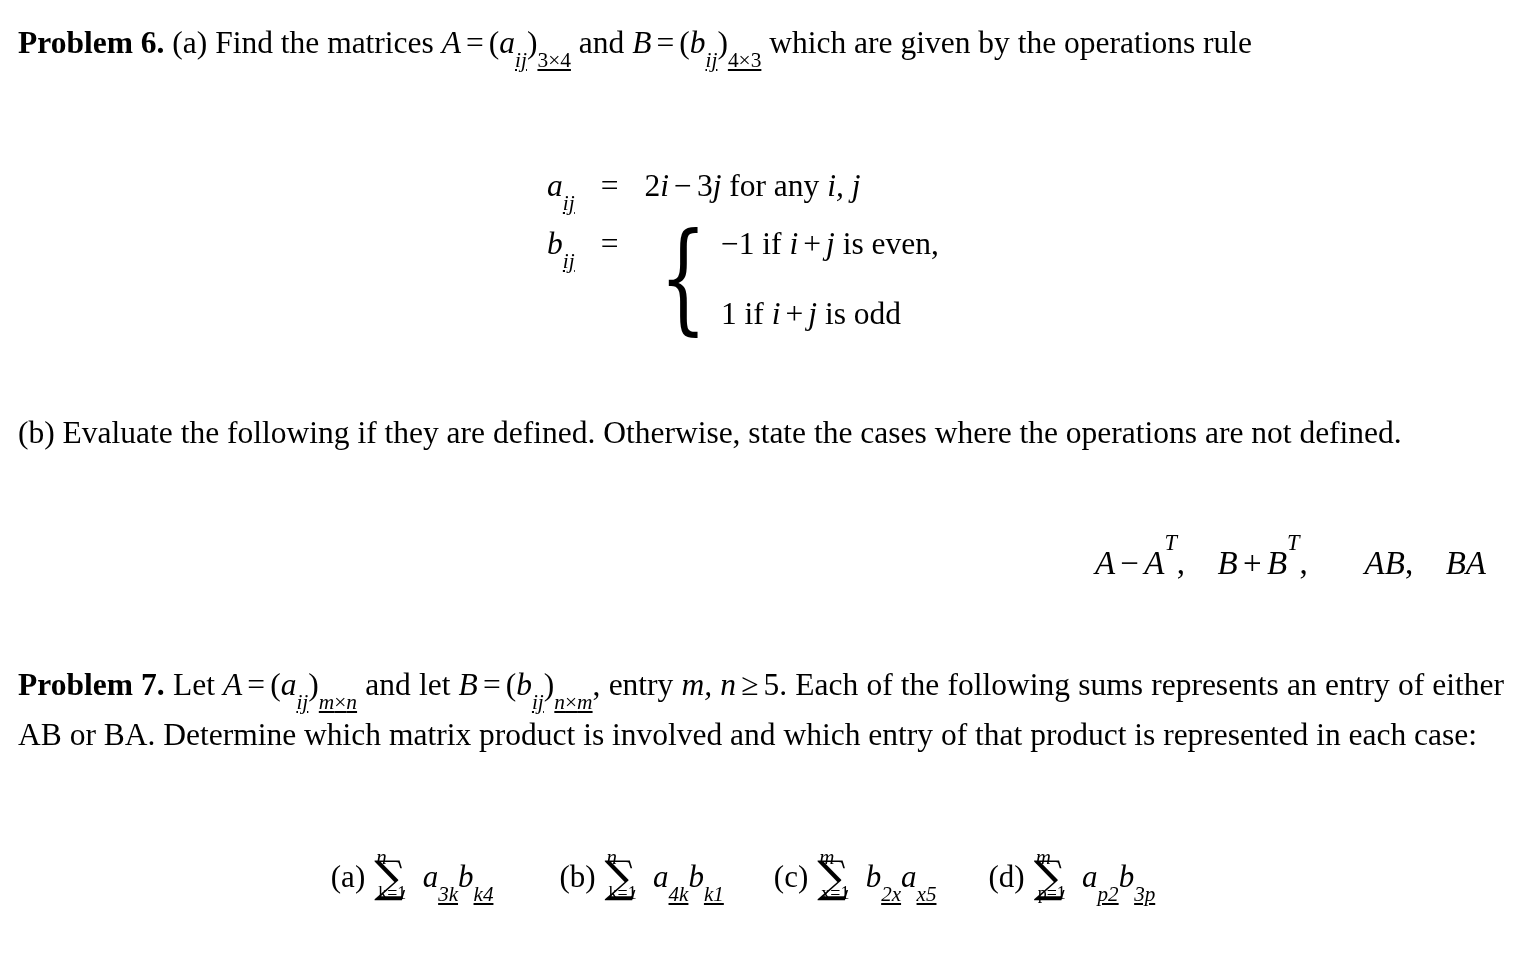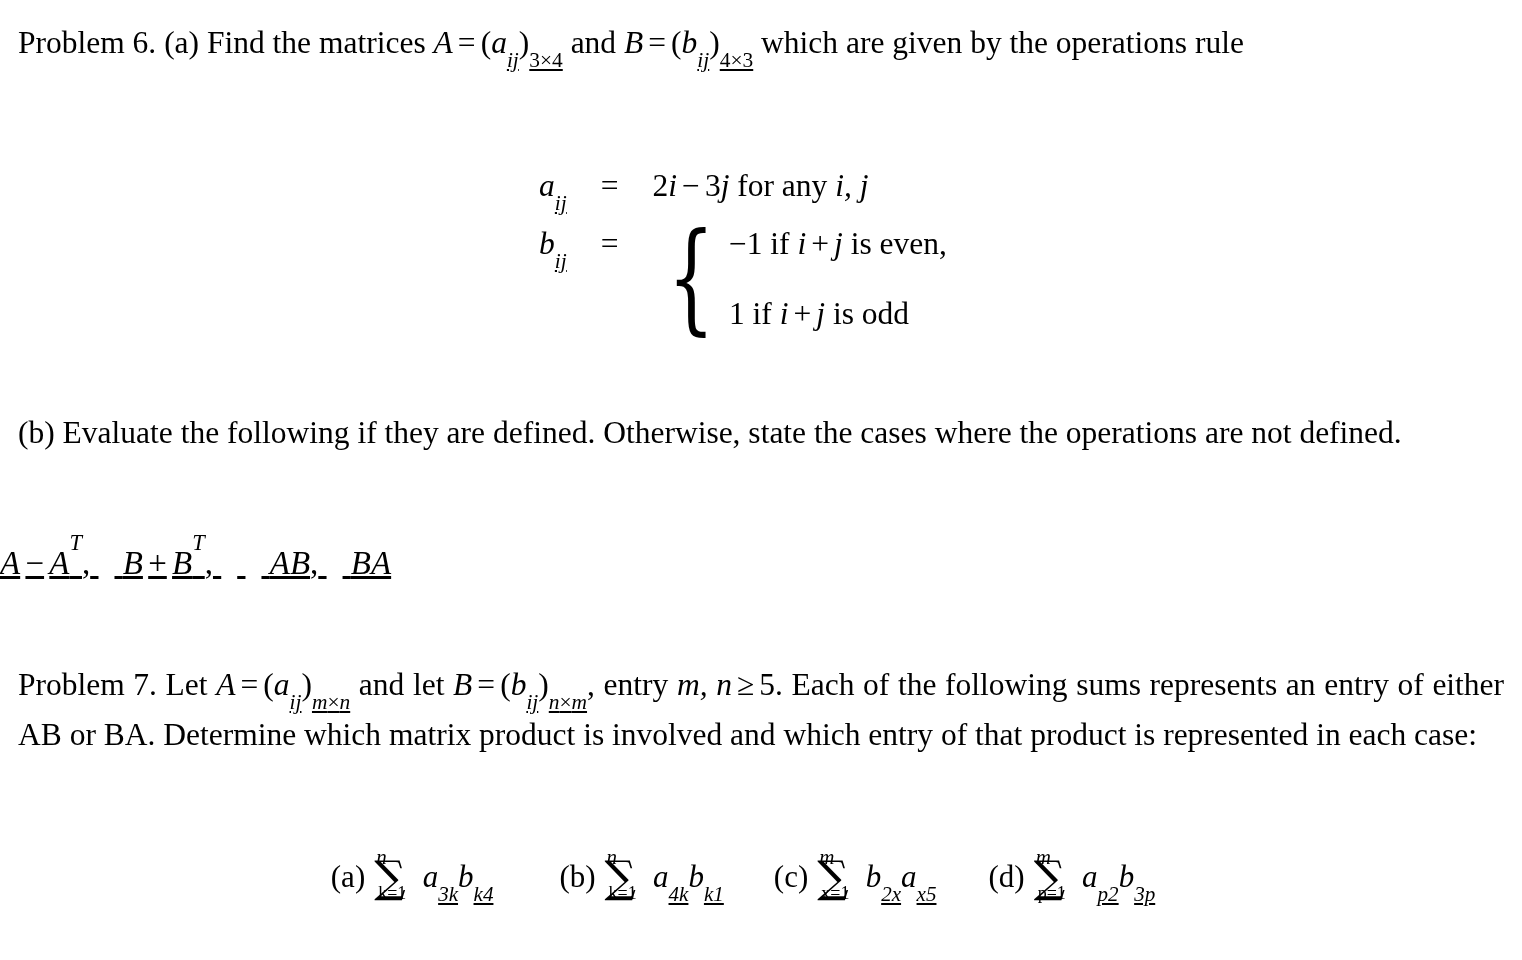--- a/index.html
+++ b/index.html
@@ -27,21 +27,21 @@
     right: 18px;
     width: 1486px;
   }
   .para {
     font-size: 31.5px;
     line-height: 50px;
     text-align: justify;
     text-justify: inter-word;
     hyphens: none;
   }
-  .bold { font-weight: normal; }
+  .bold { font-weight: bold; }
   .mi {
     font-style: italic;
     font-family: "Liberation Serif", "DejaVu Serif", serif;
   }
   
   sub, sup {
     font-size: 0.68em;
     line-height: 0;
     position: relative;
   }
@@ -58,21 +58,21 @@
   .display-eq {
     position: absolute;
     left: 0;
     width: 1486px;
     font-size: 31.5px;
   }
   .eq-grid {
     margin: 0 auto;
     display: grid;
     grid-template-columns: auto auto auto;
-    column-gap: 34px;
+    column-gap: 26px;
     align-items: center;
     width: max-content;
   }
   .eq-lhs { text-align: right; font-size: 31.5px; }
   .eq-rel { text-align: center; font-size: 31.5px; }
   .eq-rhs { text-align: left; font-size: 31.5px; }
 
   .row1 { height: 58px; }
   .row2 { height: 132px; }
 
@@ -98,23 +98,22 @@
     gap: 34px;
     margin-left: 6px;
   }
   .cases-rows > div { white-space: nowrap; }
 
   
   .display-center {
     position: absolute;
     left: 0;
     width: 1486px;
-    text-align: left;
+    text-align: right;
     font-size: 33px;
-    text-decoration: underline;
   }
   .display-center .gap { display: inline-block; width: 16px; }
 
   
   .sum-row {
     position: absolute;
     left: 0;
     width: 1486px;
     display: flex;
     justify-content: center;

